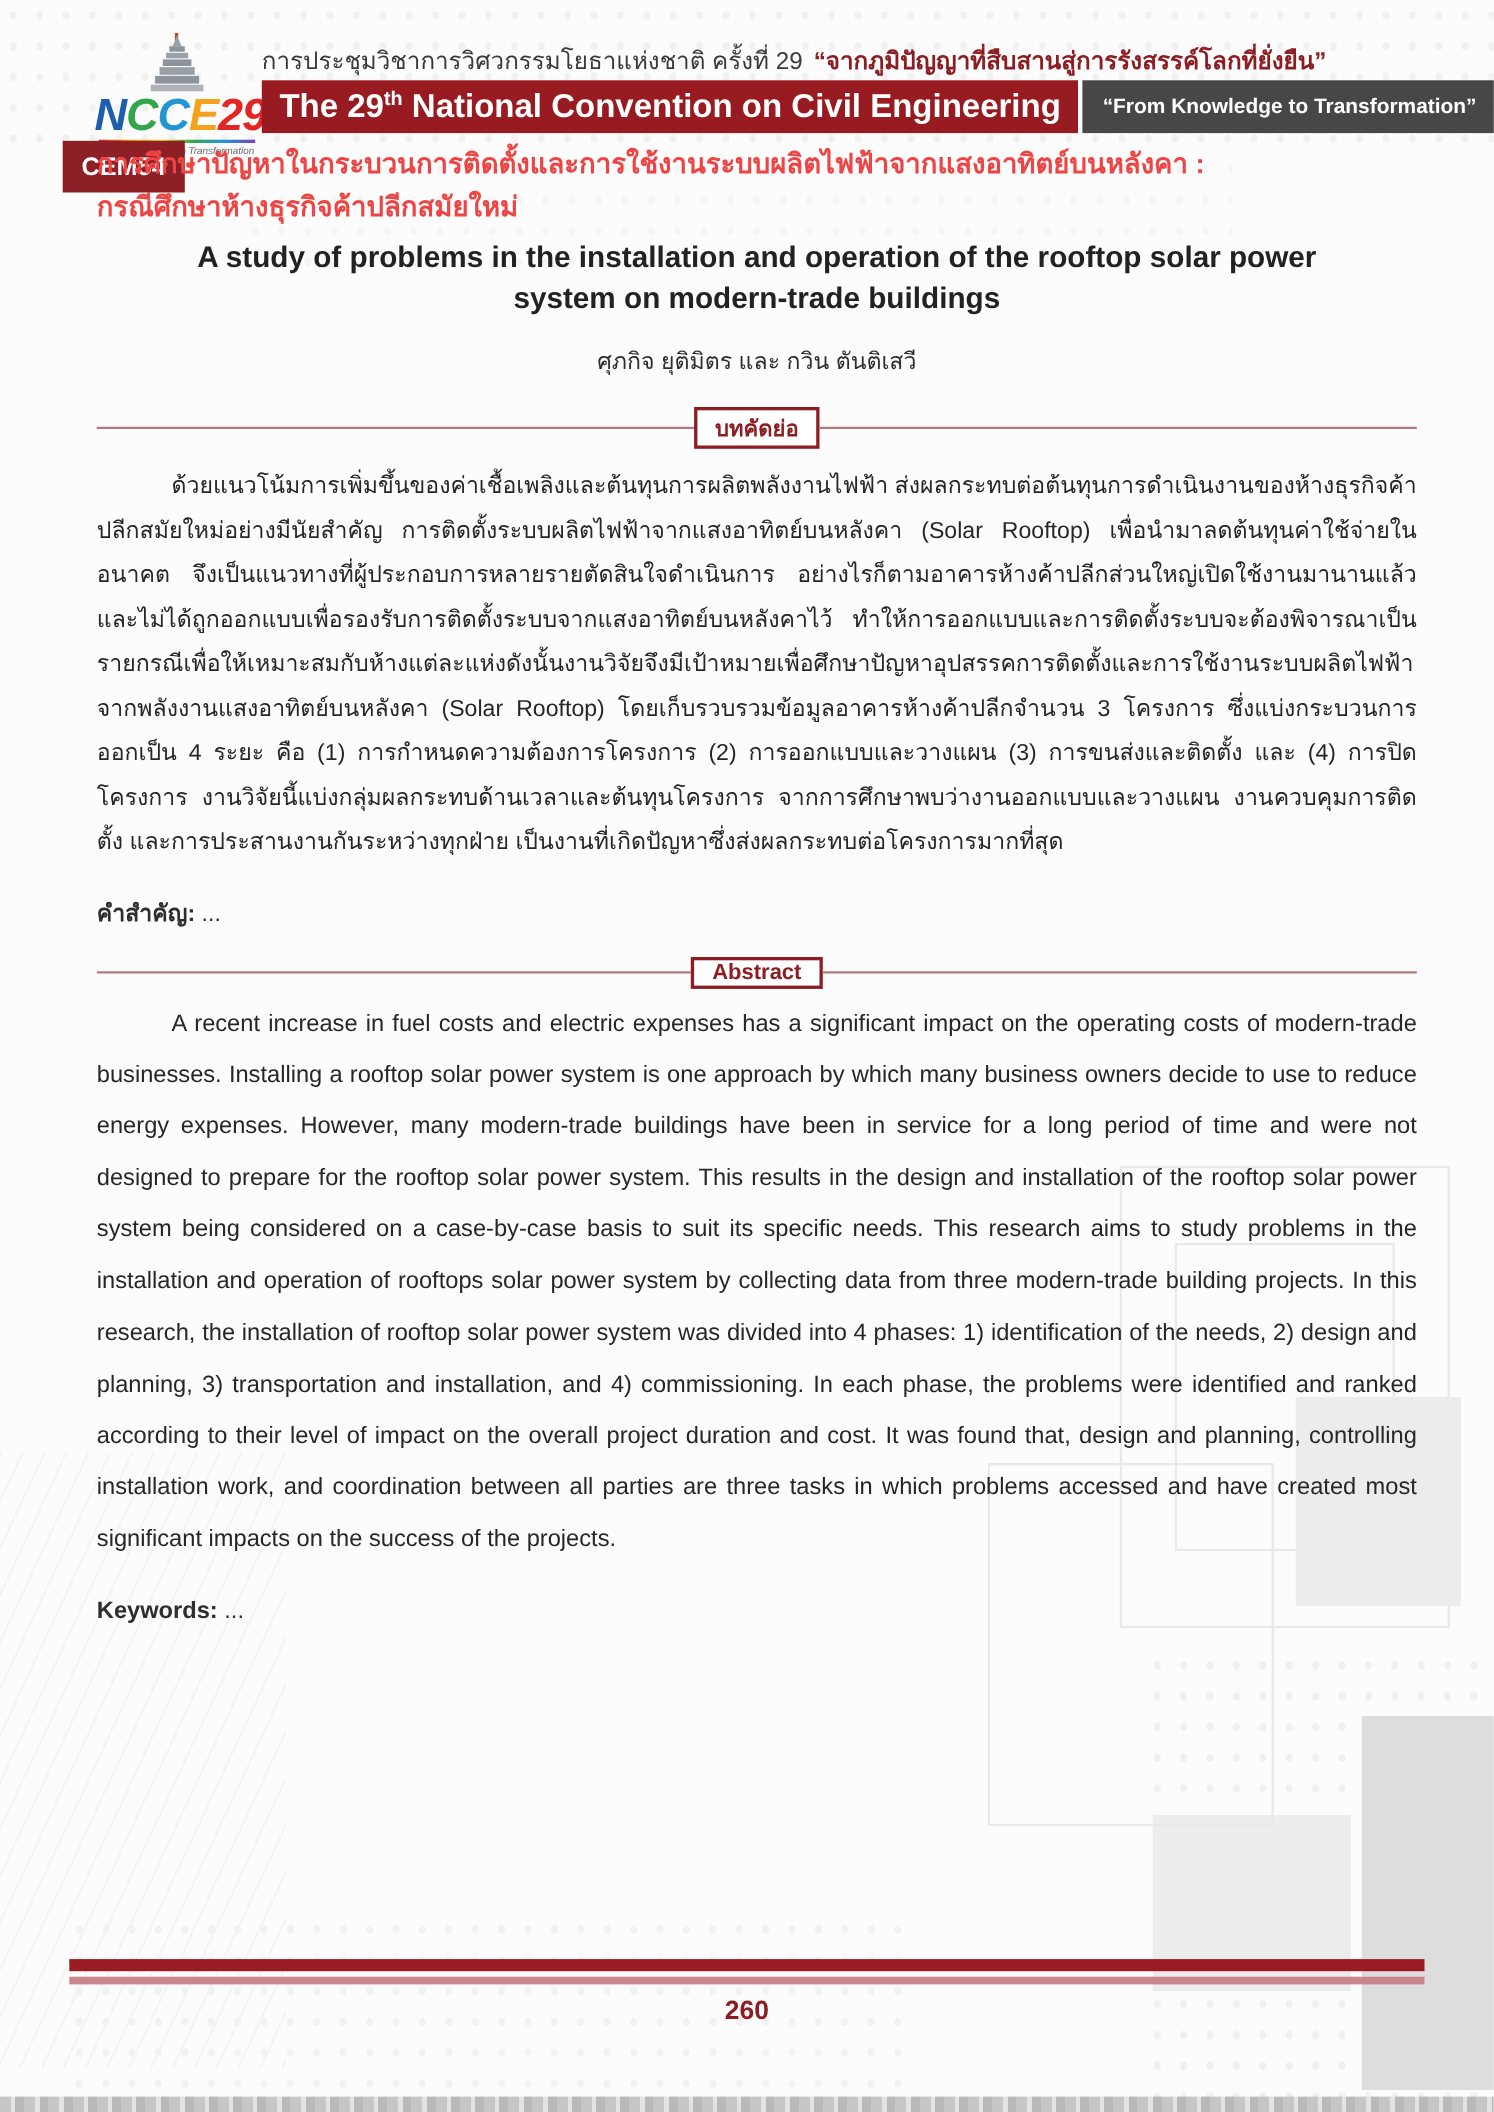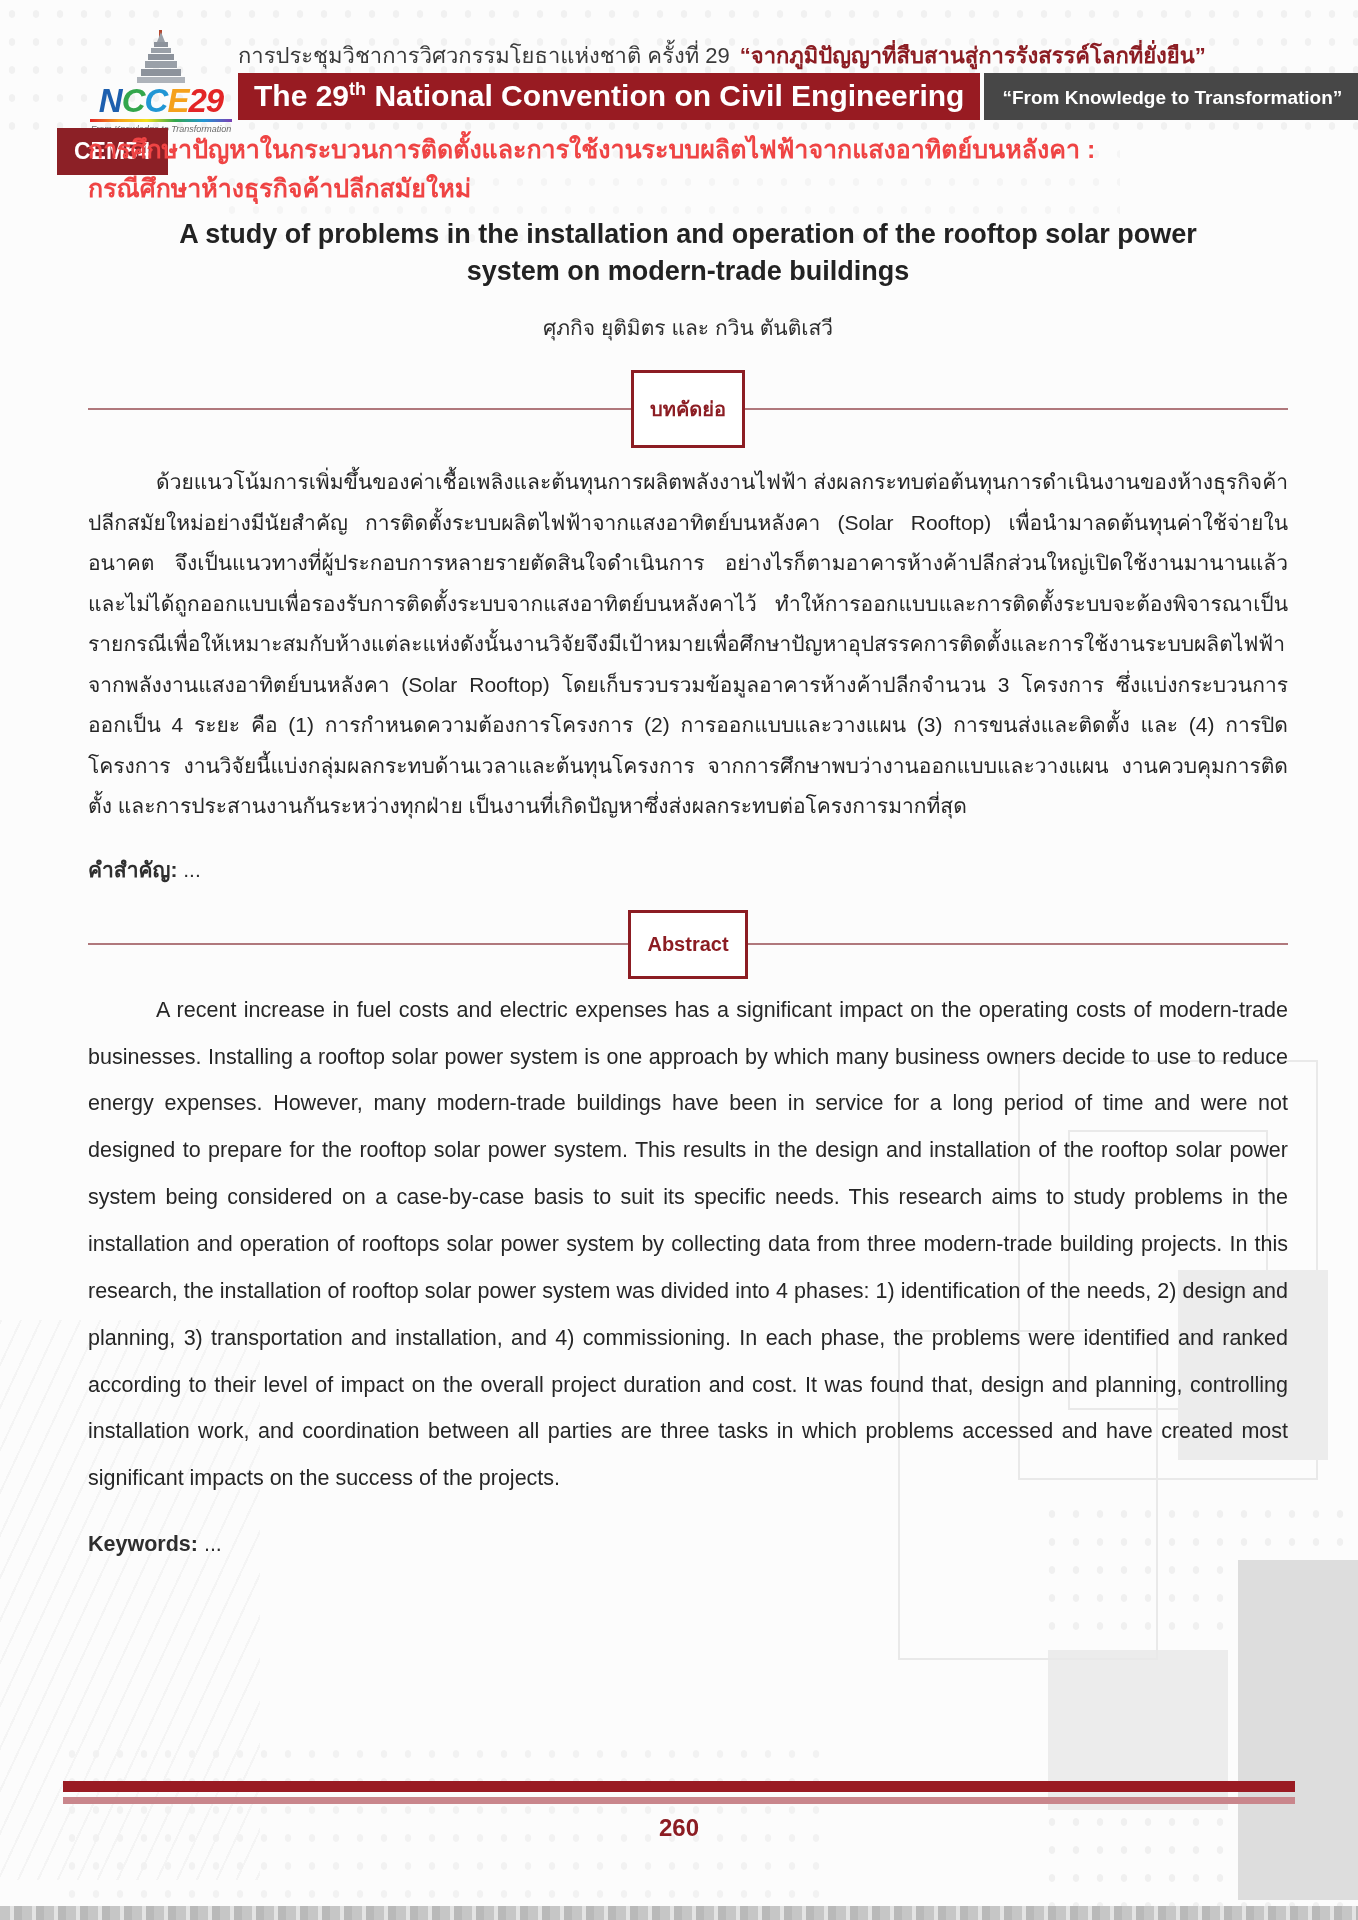--- a/index.html
+++ b/index.html
@@ -34,21 +34,21 @@
   .art-fill.dark { background:#dddddd; }
   .bottom-strip {
     position:absolute; left:0; right:0; bottom:0; height:14px;
     background:repeating-linear-gradient(90deg,#c6c6c6 0 10px,#e3e3e3 10px 14px,#b9b9b9 14px 22px);
   }
 
   
   .header { position:absolute; top:28px; left:86px; right:60px; height:110px; }
   .logo { position:absolute; left:0; top:0; width:150px; text-align:center; }
   .logo-pagoda { display:block; margin:0 auto; }
-  .logo-word { font-weight:bold; font-size:33px; letter-spacing:-1px; line-height:1; font-style:italic; }
+  .logo-word { font-weight:bold; font-size:41px; letter-spacing:-1px; line-height:1; font-style:italic; }
   .ln1 { color:#1d5fae; } .lc1 { color:#33a64c; } .lc2 { color:#2196d4; }
   .le  { color:#f5a11c; } .l29 { color:#e32526; }
   .logo-grad { height:3px; margin:2px 4px 2px 4px;
     background:linear-gradient(90deg,#e32526,#f5a11c,#f4e11c,#33a64c,#2196d4,#7b3fb5); }
   .logo-tag { font-size:9px; color:#6b6b6b; font-style:italic; }
 
   .header-text { position:absolute; left:152px; top:10px; right:0; }
   .conf-line { font-size:22px; color:#3a3a3a; white-space:nowrap; }
   .conf-theme { color:#8C1D23; font-weight:bold; margin-left:10px; }
   .bars { display:flex; }
@@ -74,21 +74,21 @@
   
   .content { position:absolute; top:130px; left:88px; right:70px; }
   .title-th { font-weight:bold; font-size:25px; line-height:1.55; color:#ef4444; }
   .title-en { text-align:center; font-weight:bold; font-size:27px; line-height:1.4; color:#222; margin-top:8px; }
   .authors { text-align:center; font-size:21px; margin-top:20px; color:#2e2e2e; }
 
   .divider { display:flex; align-items:center; margin-top:26px; }
   .divider-line { flex:1; height:2px; background:#B0787C; }
   .divider-box {
     border:3px solid #8C1D23; background:#ffffff; color:#8C1D23;
-    font-weight:bold; font-size:20px; padding:20px 16px; white-space:nowrap;
+    font-weight:bold; font-size:20px; padding:0 16px; white-space:nowrap;
   }
 
   .para {
     margin-top:14px; text-align:justify; text-indent:68px; color:#262626;
   }
   .para.th { font-size:21px; line-height:1.93; }
   .para.en { font-size:21.5px; line-height:2.18; margin-top:8px; }
 
   .kw-line { margin-top:26px; font-size:21px; }
   .kw-line .kw-label { font-weight:bold; }

